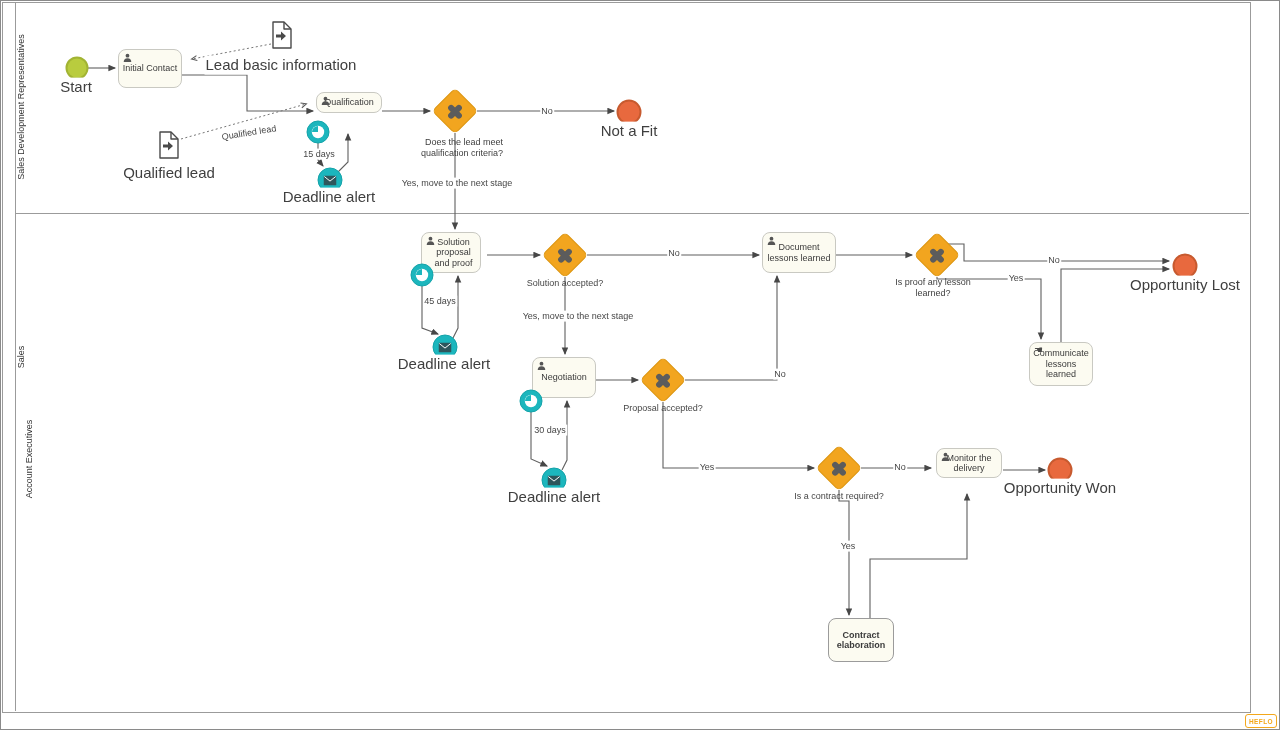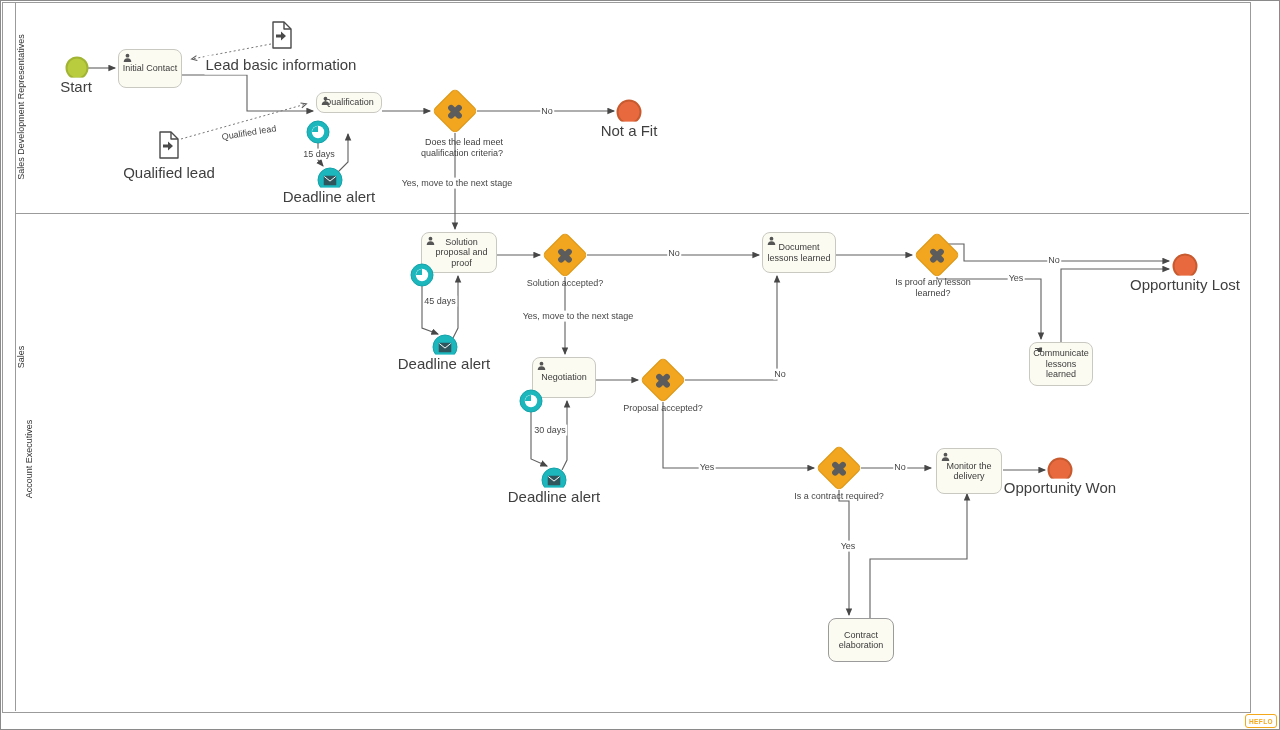--- a/index.html
+++ b/index.html
@@ -16,21 +16,21 @@
   .lane-div{left:14px;top:212px;width:1234px;height:0;border-top:1px solid #9b9b9b;}
   .vlabel{font-size:9px;color:#333;white-space:nowrap;
           transform:translate(-50%,-50%) rotate(-90deg);}
   
   .task{
     background:var(--task_fill,#fcfbf1);border:1px solid #c9c9c2;border-radius:8px;
     display:flex;align-items:center;justify-content:center;text-align:center;
     font-size:9px;line-height:1.15;color:#3b3b3b;box-sizing:border-box;padding:2px 3px;
   }
   .task .corner-ico{position:absolute;left:4px;top:3px;}
-  .task.gray{border-color:#9b9b9b;}
+  .task.gray{border-color:#9b9b9b;font-weight:bold;}
   
   .gw{width:31px;height:31px;border-radius:5px;background:var(--gateway,#f2a51f);
       border:1px solid #dd9713;transform:translate(-50%,-50%) rotate(45deg);}
   .gw .bar{position:absolute;left:50%;top:50%;background:var(--gateway_marker,#5c5c5c);border-radius:3px;}
   .gw .bar.h{width:17px;height:6px;transform:translate(-50%,-50%);}
   .gw .bar.v{width:6px;height:17px;transform:translate(-50%,-50%);}
   
   .ev{border-radius:50%;transform:translate(-50%,-50%);box-sizing:border-box;
       display:flex;align-items:center;justify-content:center;}
   .ev.start{width:23px;height:23px;background:var(--start,#b9cc3e);border:2px solid #a2b433;}
@@ -163,21 +163,21 @@
     <span class="bar v"></span>
   </div>
   <div class="abs glbl" style="left:454px;top:136px;width:96px;text-align:right;">Does the lead meet qualification criteria?</div>
 
   <div class="abs ev end" style="left:628px;top:111px;"></div>
   <div class="abs lbl" style="left:628px;top:130px;">Not a Fit</div>
 
   <div class="abs flbl" style="left:546px;top:110px;">No</div>
   <div class="abs flbl" style="left:456px;top:182px;">Yes, move to the next stage</div>
 
-  <div class="abs task" style="left:420px;top:231px;width:76px;height:41px;padding-left:8px;">
+  <div class="abs task" style="left:420px;top:231px;width:60px;height:41px;padding-left:8px;">
     <span class="corner-ico"><svg width="9" height="9" viewBox="0 0 10 10">
           <circle cx="5" cy="3" r="2.1" fill="#555"></circle>
           <path d="M0.8,10 a4.2,4.2 0 0 1 8.4,0 Z" fill="#555"></path>
         </svg></span>
     <span>Solution proposal and proof</span>
   </div>
   <div class="abs ev mid" style="left:421px;top:274px;">
     <svg width="15" height="15" viewBox="0 0 16 16">
       <circle cx="8" cy="8" r="6.6" fill="#fff"></circle>
       <path d="M8,8 L8,1.6 A6.4,6.4 0 0 0 1.6,8 Z" fill="#1cb6bd"></path>
@@ -255,21 +255,21 @@
   <div class="abs flbl" style="left:706px;top:466px;">Yes</div>
 
   <div class="abs gw" style="left:838px;top:467px;">
     <span class="bar h"></span>
     <span class="bar v"></span>
   </div>
   <div class="abs flbl" style="left:838px;top:495px;background:transparent;">Is a contract required?</div>
   <div class="abs flbl" style="left:899px;top:466px;">No</div>
   <div class="abs flbl" style="left:847px;top:545px;">Yes</div>
 
-  <div class="abs task" style="left:935px;top:447px;width:66px;height:46px;">
+  <div class="abs task" style="left:935px;top:447px;width:66px;height:30px;">
     <span class="corner-ico"><svg width="9" height="9" viewBox="0 0 10 10">
           <circle cx="5" cy="3" r="2.1" fill="#555"></circle>
           <path d="M0.8,10 a4.2,4.2 0 0 1 8.4,0 Z" fill="#555"></path>
         </svg></span>
     <span>Monitor the delivery</span>
   </div>
 
   <div class="abs ev end" style="left:1059px;top:469px;"></div>
   <div class="abs lbl" style="left:1059px;top:487px;">Opportunity Won</div>
 

